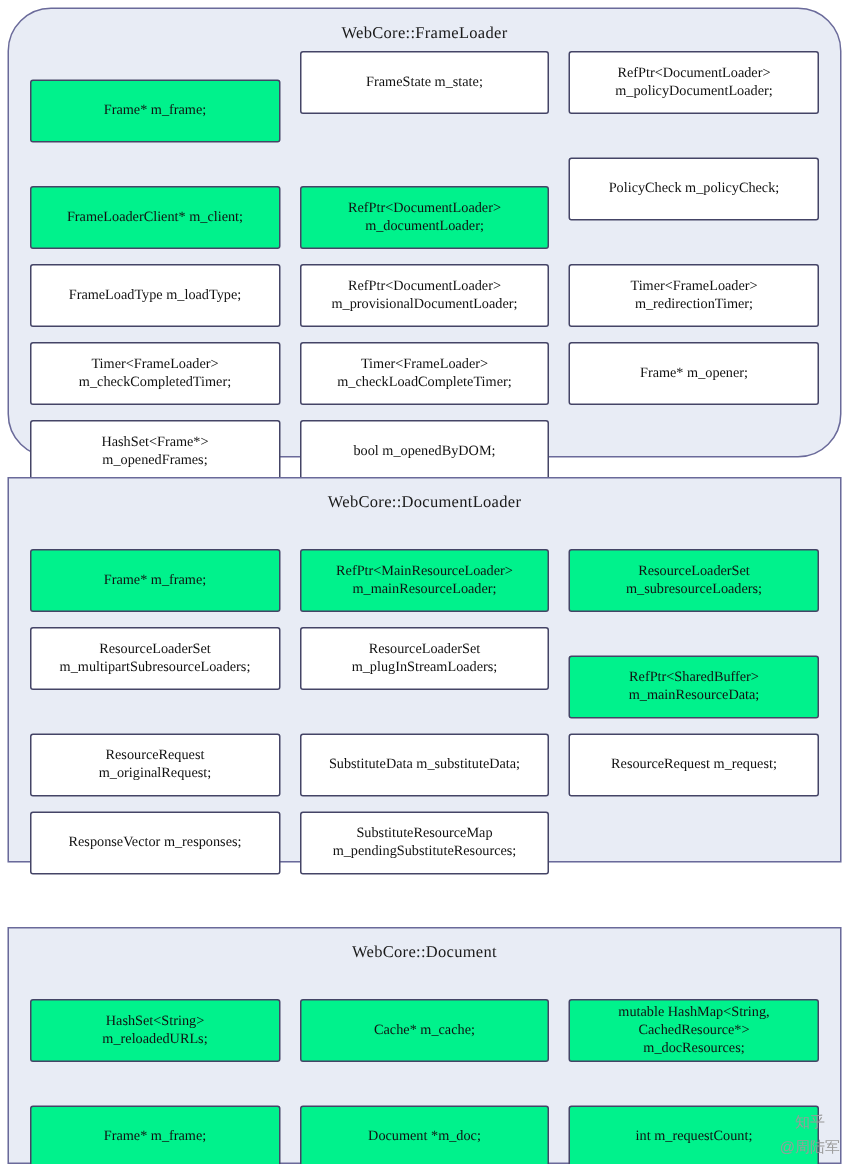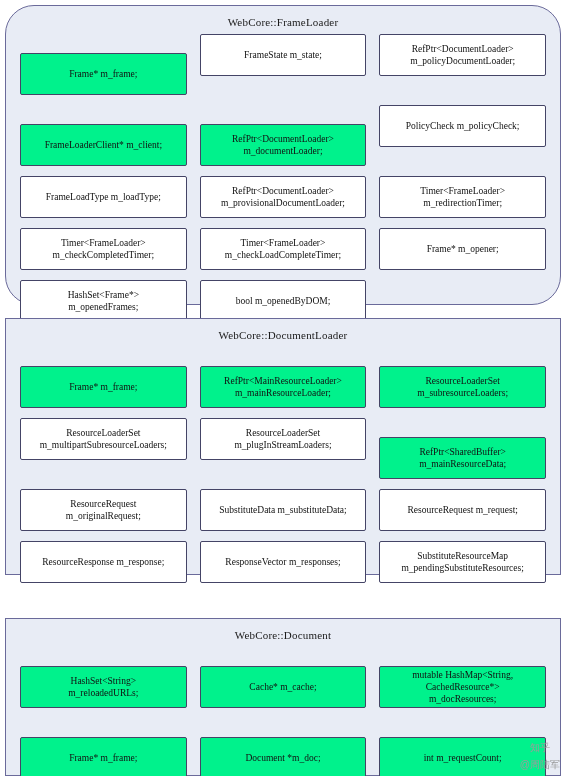--- a/index.html
+++ b/index.html
@@ -180,23 +180,20 @@
           <span>ResourceRequest
 m_originalRequest;</span>
         </div>
       <div class="cell plain">
           <span>SubstituteData m_substituteData;</span>
         </div>
       <div class="cell plain">
           <span>ResourceRequest m_request;</span>
         </div>
       <div class="cell plain">
-          <span>ResourceResponse m_response;</span>
-        </div>
-      <div class="cell plain">
           <span>ResponseVector m_responses;</span>
         </div>
       <div class="cell plain">
           <span>SubstituteResourceMap
 m_pendingSubstituteResources;</span>
         </div>
     </div>
   </div>
 
   <div class="group" id="g2">

